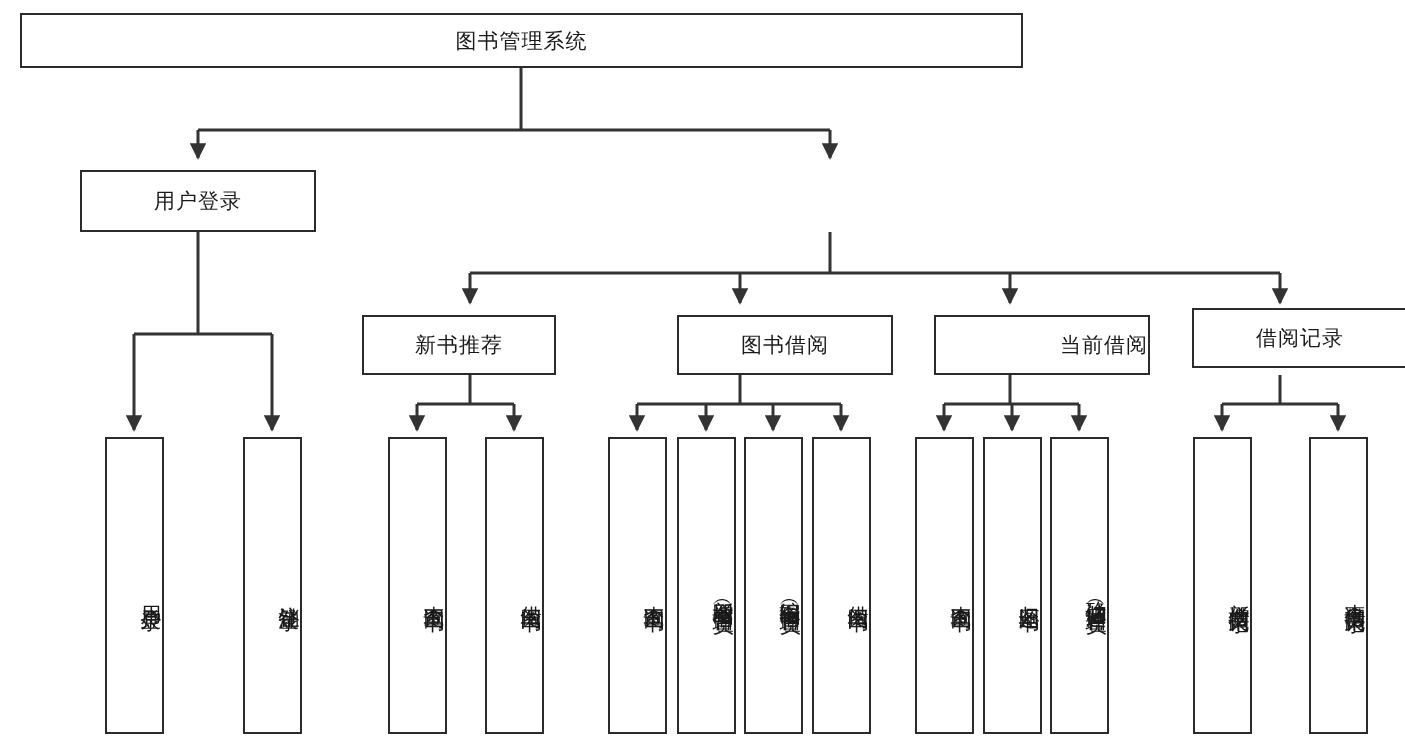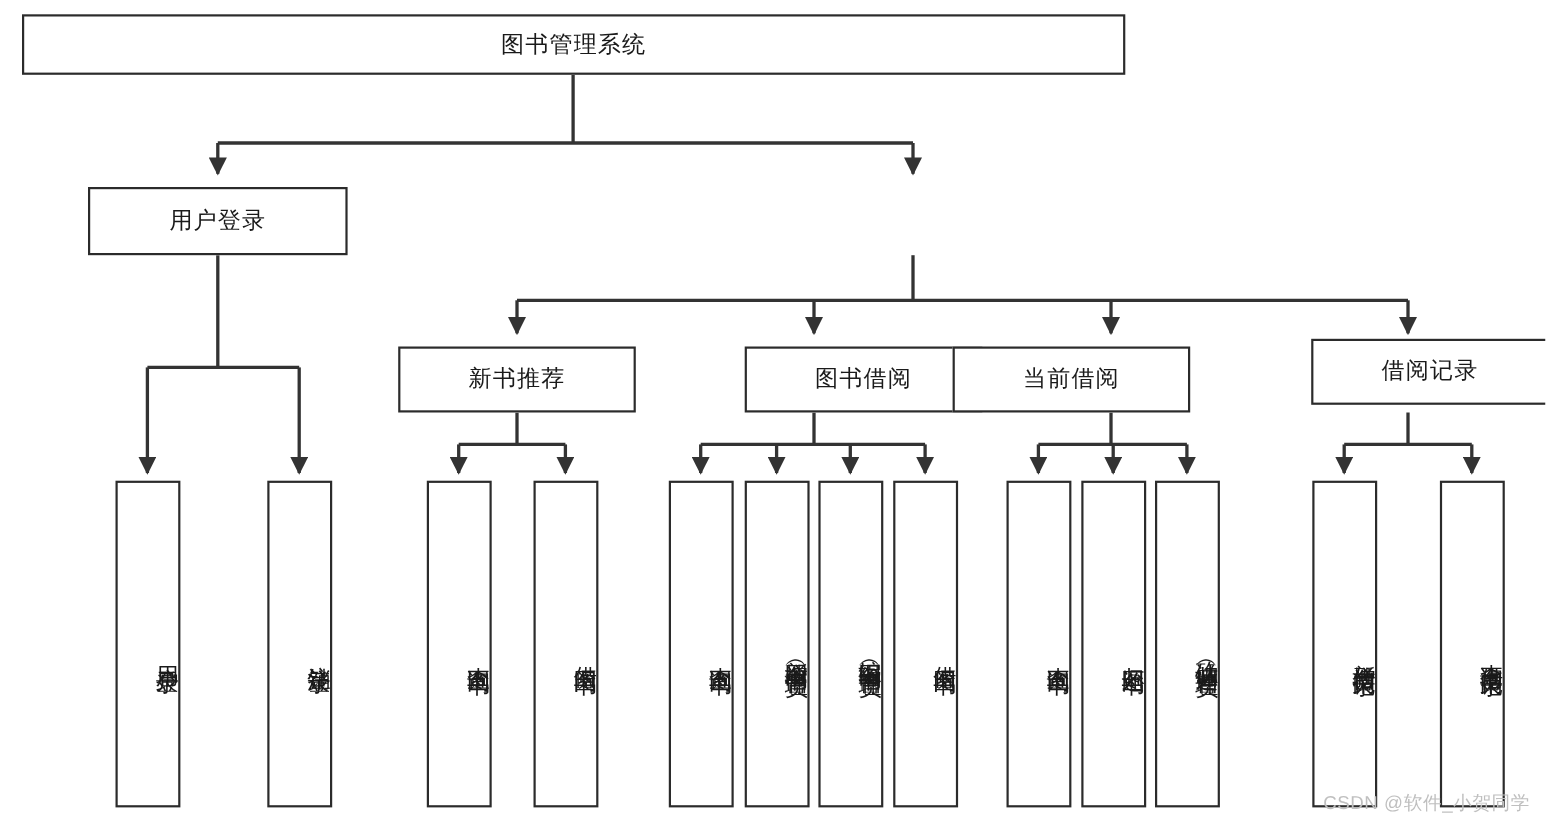--- a/index.html
+++ b/index.html
@@ -123,27 +123,27 @@
   </svg>
 
   <div class="node horiz" style="left:20px; top:13px; width:1003px; height:55px;">
     <span>图书管理系统</span>
   </div>
 
   <div class="node horiz" style="left:80px; top:170px; width:236px; height:62px;">
     <span>用户登录</span>
   </div>
 
-  <div class="node horiz" style="left:362px; top:315px; width:216px; height:60px;">
+  <div class="node horiz" style="left:362px; top:315px; width:194px; height:60px;">
     <span>新书推荐</span>
   </div>
   <div class="node horiz" style="left:632px; top:315px; width:216px; height:60px;margin-left:45px;">
     <span>图书借阅</span>
   </div>
-  <div class="node horiz" style="left:866px; top:315px; width:216px; height:60px;">
+  <div class="node horiz" style="left:934px; top:315px; width:216px; height:60px;justify-content:flex-end;">
     <span>当前借阅</span>
   </div>
   <div class="node horiz" style="left:1172px; top:308px; width:216px; height:60px;margin-left:20px;">
     <span>借阅记录</span>
   </div>
 
   <div class="node vert" style="left:105px; top:437px; width:59px; height:297px;">
     <span>用户登录</span>
   </div>
   <div class="node vert" style="left:243px; top:437px; width:59px; height:297px;">
@@ -180,15 +180,14 @@
     <span>确认归还（管理员）</span>
   </div>
 
   <div class="node vert" style="left:1193px; top:437px; width:59px; height:297px;">
     <span>新增借阅记录</span>
   </div>
   <div class="node vert" style="left:1309px; top:437px; width:59px; height:297px;">
     <span>查询借阅记录</span>
   </div>
 
-  <div id="watermark">CSDN @软件_小贺同学</div>
 
 </div>
 
 </body></html>

